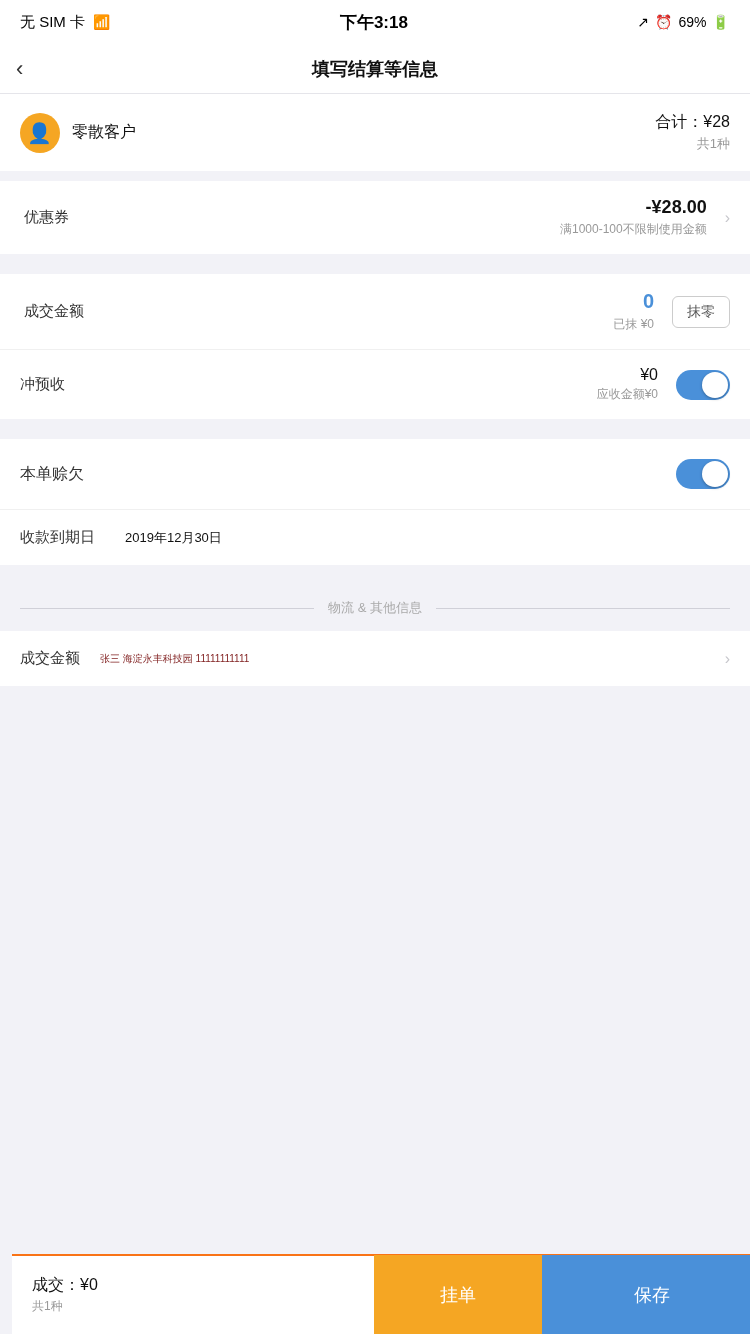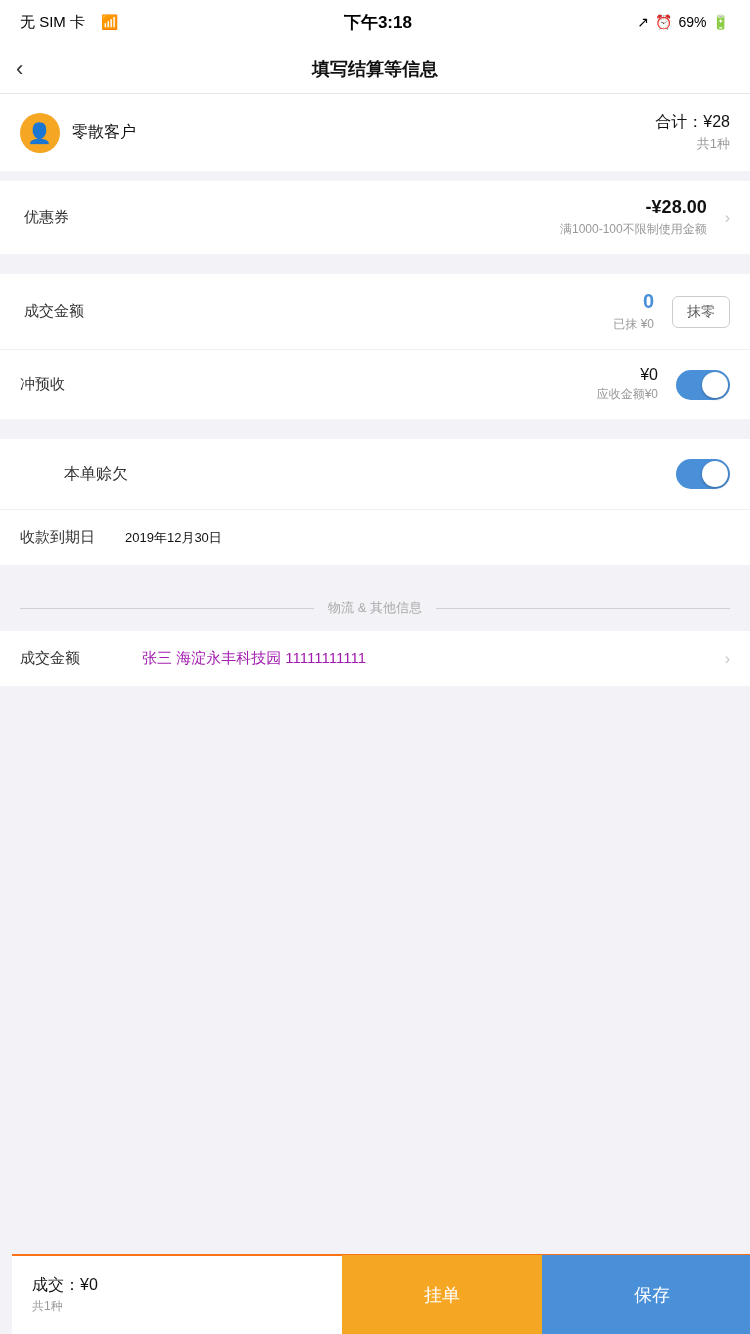--- a/index.html
+++ b/index.html
@@ -17,21 +17,21 @@
     .status-bar {
       height: 44px;
       background: #fff;
       display: flex;
       align-items: center;
       justify-content: space-between;
       padding: 0 20px;
       font-size: 15px;
       font-weight: 500;
     }
-    .status-left { display: flex; align-items: center; gap: 16px; }
+    .status-left { display: flex; align-items: center; gap: 8px; }
     .status-center { font-size: 17px; font-weight: 600; }
     .status-right { display: flex; align-items: center; gap: 6px; font-size: 14px; }
 
     
     .nav-bar {
       height: 50px;
       background: #fff;
       display: flex;
       align-items: center;
       justify-content: center;
@@ -201,21 +201,20 @@
     
     .debt-row {
       display: flex;
       align-items: center;
       justify-content: space-between;
       padding: 20px 20px;
     }
     .debt-label {
       font-size: 16px;
       color: #333;
-      margin-left: 44px;
     }
 
     
     .due-date-row {
       display: flex;
       align-items: center;
       padding: 18px 20px;
       border-top: 1px solid #f0f0f0;
       gap: 30px;
     }
@@ -254,24 +253,23 @@
       padding: 18px 20px;
       gap: 20px;
       background: #fff;
     }
     .address-label {
       font-size: 15px;
       color: #333;
       min-width: 60px;
     }
     .address-value {
-      font-size: 15px;
-      color: #a21caf;
+      font-size: 10px;
+      color: #7f1d1d;
       flex: 1;
-      margin-left: 42px;
     }
 
     
     .bottom-bar {
       position: fixed;
       bottom: 0;
       left: 12px;
       width: 750px;
       height: 80px;
       background: #fff;
@@ -287,21 +285,21 @@
       font-size: 16px;
       color: #111;
       font-weight: 500;
     }
     .bottom-summary-count {
       font-size: 12px;
       color: #999;
       margin-top: 2px;
     }
     .btn-hang {
-      width: 200px;
+      width: 168px;
       height: 80px;
       background: #f5a623;
       color: #fff;
       font-size: 18px;
       font-weight: 500;
       display: flex;
       align-items: center;
       justify-content: center;
       cursor: pointer;
     }

